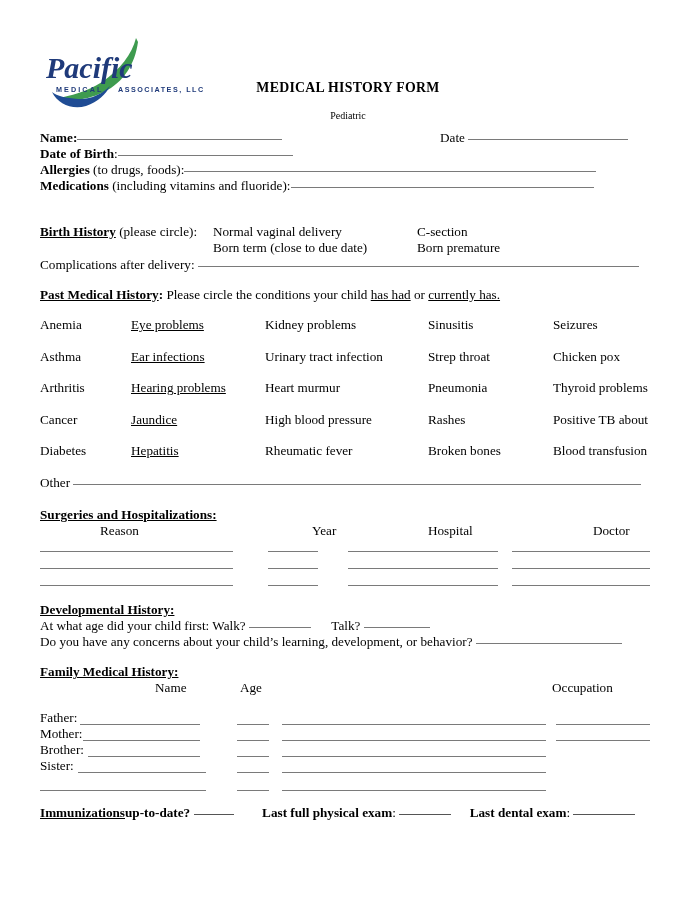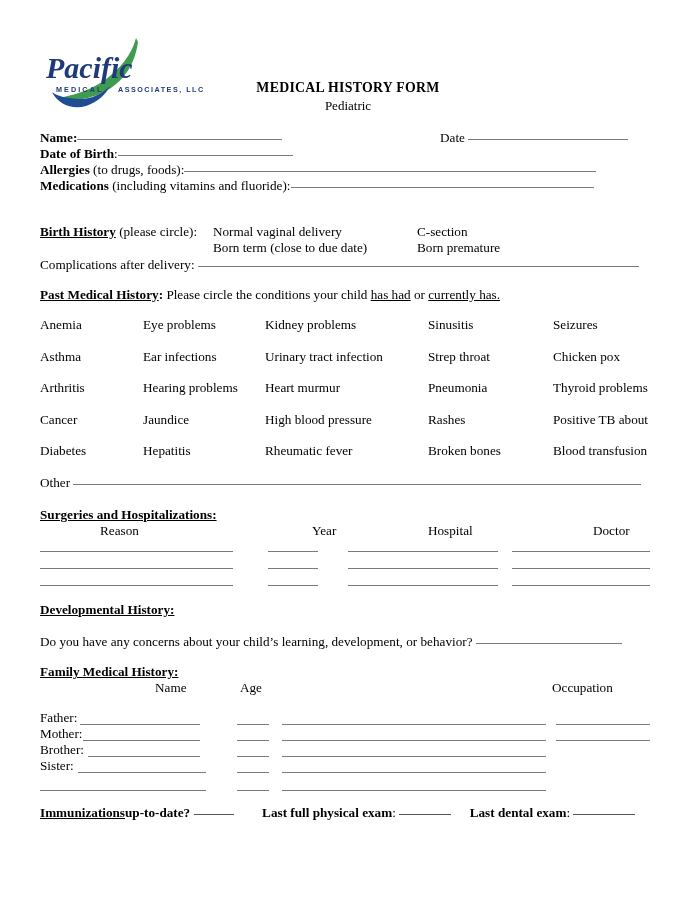--- a/index.html
+++ b/index.html
@@ -40,22 +40,22 @@
     top: 80px;
     width: 696px;
     text-align: center;
   }
   .title-main {
     font-weight: bold;
     font-size: 13.8px;
     letter-spacing: .3px;
   }
   .title-sub {
-    font-size: 13px;
-    margin-top: 2px;
+    font-size: 10px;
+    margin-top: 14px;
   }
 
   
   .row { position: absolute; white-space: nowrap; }
   .b { font-weight: bold; }
   .u { text-decoration: underline; }
   .bu { font-weight: bold; text-decoration: underline; }
 
   
   .rule {
@@ -71,21 +71,21 @@
     position: absolute;
     border-bottom: 1px solid #7a7a7a;
     height: 0;
   }
 
   
   .cond-grid { position: absolute; left: 40px; top: 317px; width: 620px; }
   .cond-row { position: relative; height: 31.5px; }
   .cond-cell { position: absolute; white-space: nowrap; }
   .c0 { left: 0px; }
-  .c1 { left: 103px; }
+  .c1 { left: 91px; text-decoration: underline; }
   .c2 { left: 225px; }
   .c3 { left: 388px; }
   .c4 { left: 513px; }
 
   
   .surg-head { position: absolute; white-space: nowrap; }
   .sh0 { left: 60px; }
   .sh1 { left: 272px; }
   .sh2 { left: 388px; }
   .sh3 { left: 553px; }
@@ -229,20 +229,28 @@
   <div class="line" style="left:348px; top:568px; width:150px;"></div>
   <div class="line" style="left:512px; top:568px; width:138px;"></div>
 
   <div class="line" style="left:40px;  top:585px; width:193px;"></div>
   <div class="line" style="left:268px; top:585px; width:50px;"></div>
   <div class="line" style="left:348px; top:585px; width:150px;"></div>
   <div class="line" style="left:512px; top:585px; width:138px;"></div>
 
   <div class="row bu" style="left:40px; top:602px;">Developmental History:</div>
 
+  <div class="row" style="left:40px; top:618px;">
+    <span>At what age did your child first:</span>
+    <span>Walk?</span>
+    <span class="rule" style="width:62px;"></span>
+    <span style="display:inline-block;width:14px;"></span>
+    <span>Talk?</span>
+    <span class="rule" style="width:66px;"></span>
+  </div>
 
   <div class="row" style="left:40px; top:634px;">
     <span>Do you have any concerns about your child’s learning, development, or behavior?</span>
     <span class="rule" style="width:146px;"></span>
   </div>
 
   <div class="row bu" style="left:40px; top:664px;">Family Medical History:</div>
 
   <div style="position:absolute; left:0; top:680px; width:696px; height:34px;padding-left:23px;">
     <span class="fam-head fh0">Name</span>

